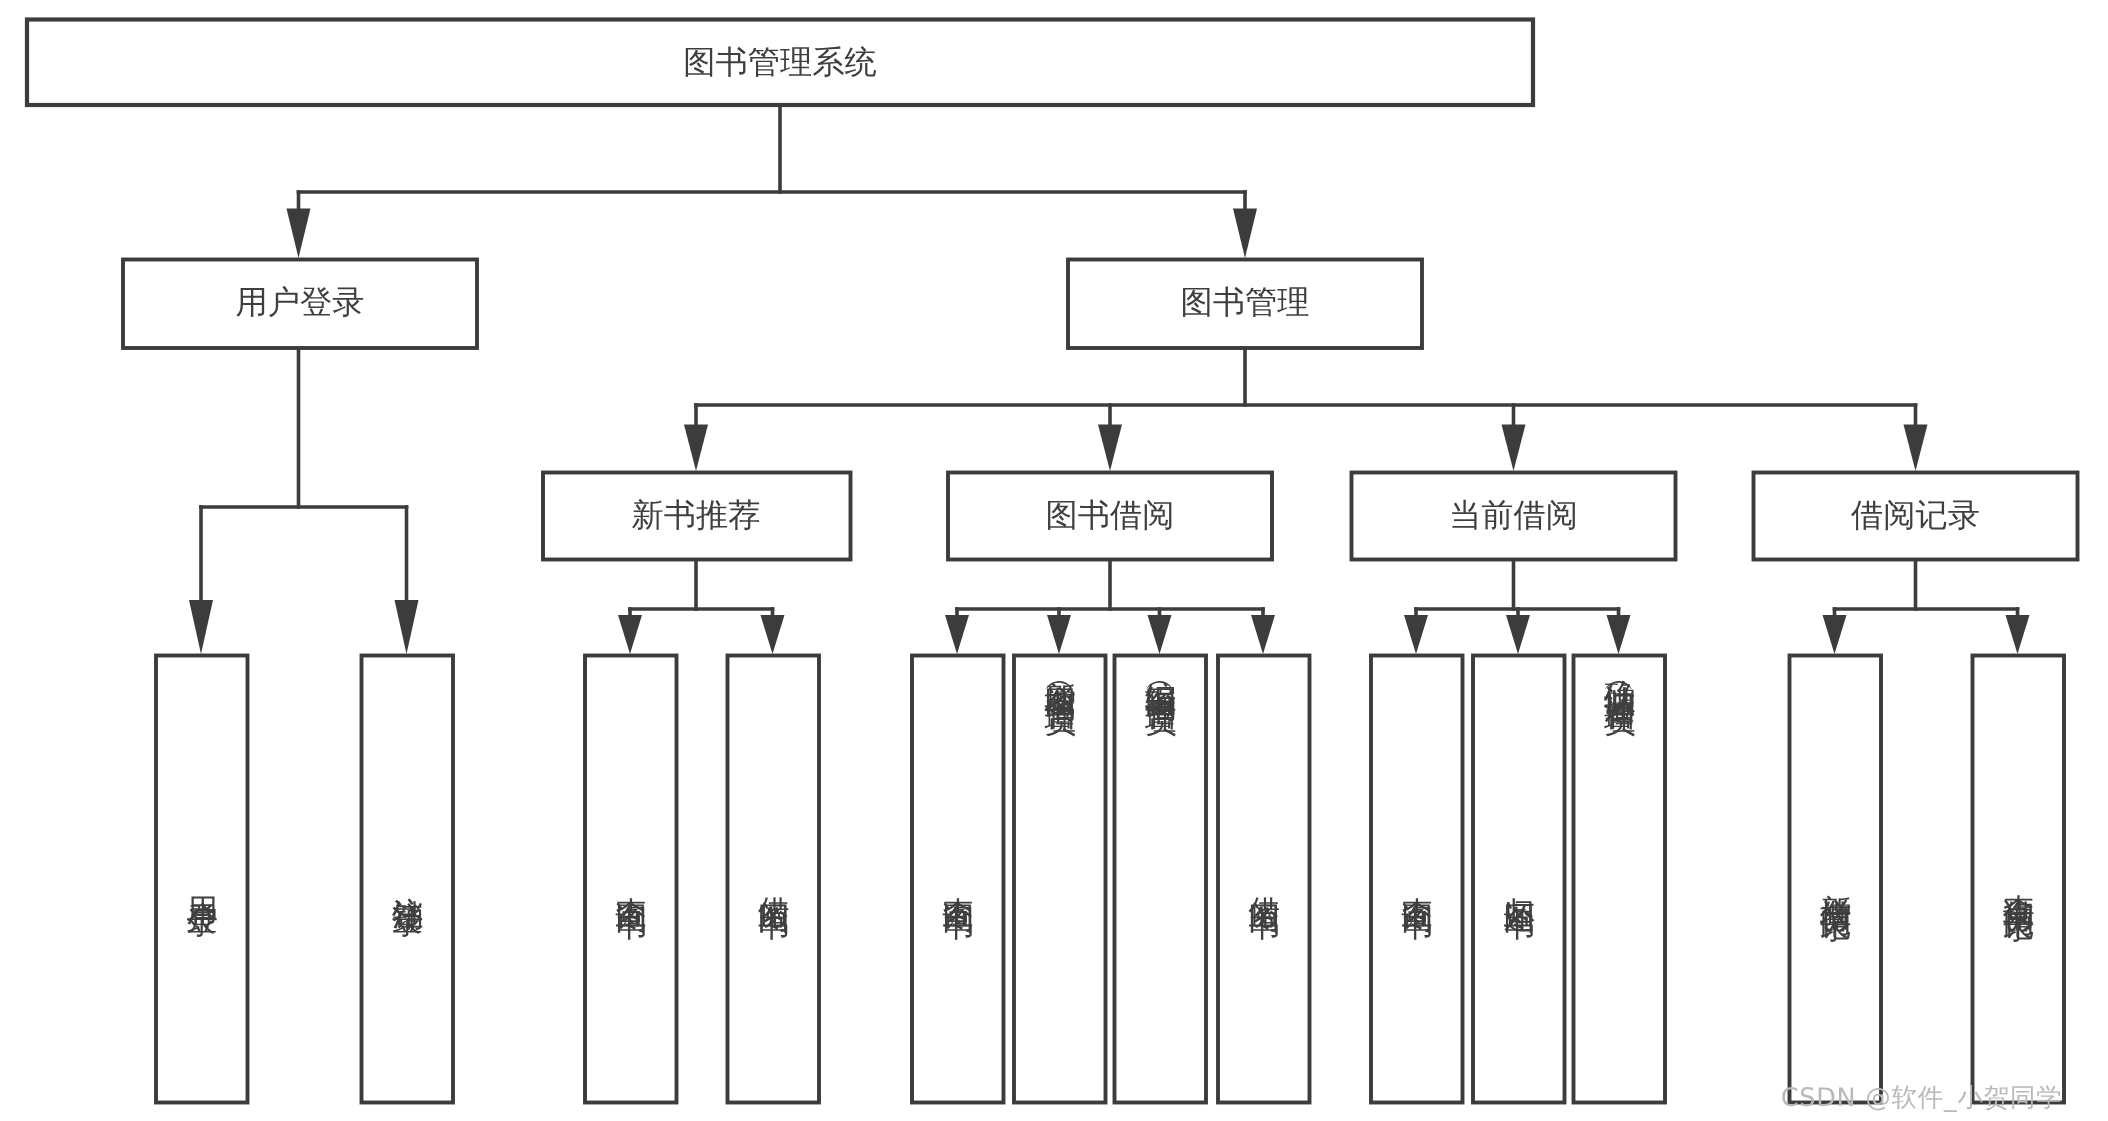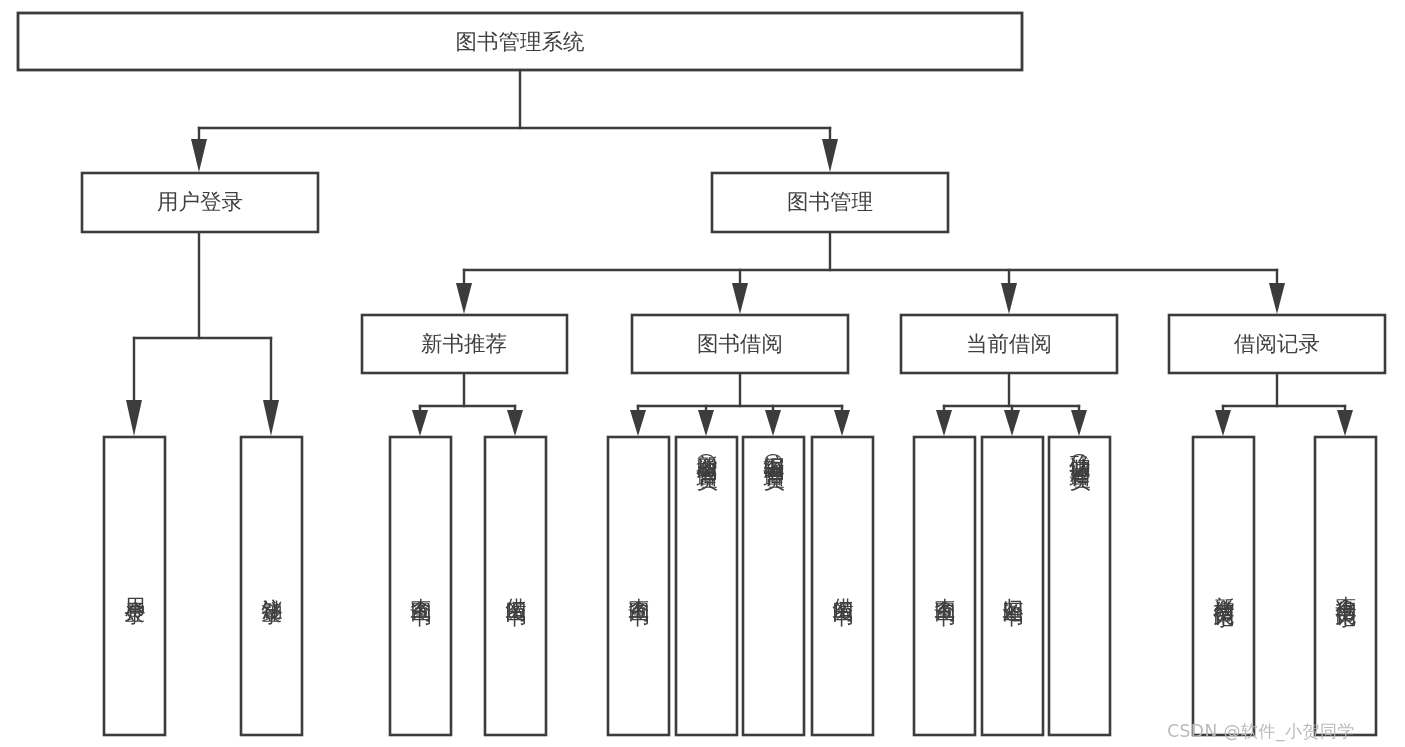--- a/index.html
+++ b/index.html
@@ -64,21 +64,21 @@
     text-orientation: upright;
     font-family: "DejaVu Sans", "Liberation Sans", sans-serif;
     font-size: 21px;
     line-height: 1.18;
     color: #3f3f3f;
     white-space: nowrap;
     letter-spacing: 2.5px;
   }
   .watermark {
     position: absolute;
-    right: 20px;
+    right: 0;
     bottom: 4px;
     font-family: "DejaVu Sans", "Liberation Sans", sans-serif;
     font-size: 17px;
     color: #b9b9b9;
     white-space: nowrap;
     letter-spacing: 0.5px;
   }
 </style>
 </head>
 <body>

